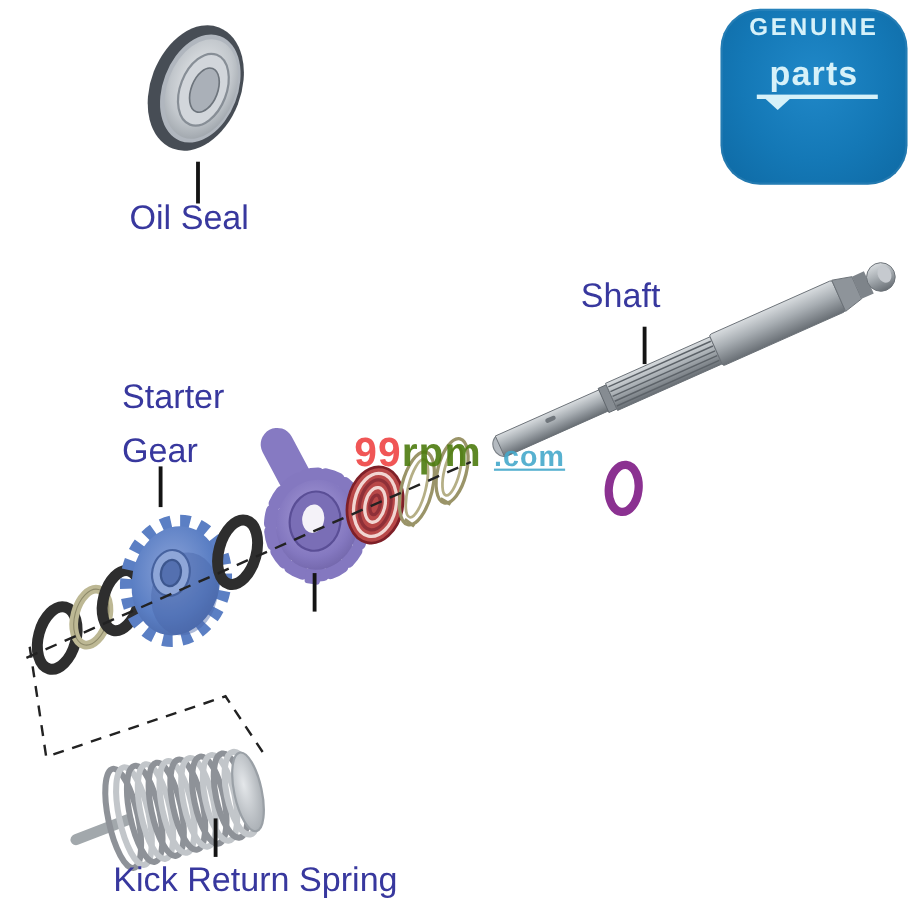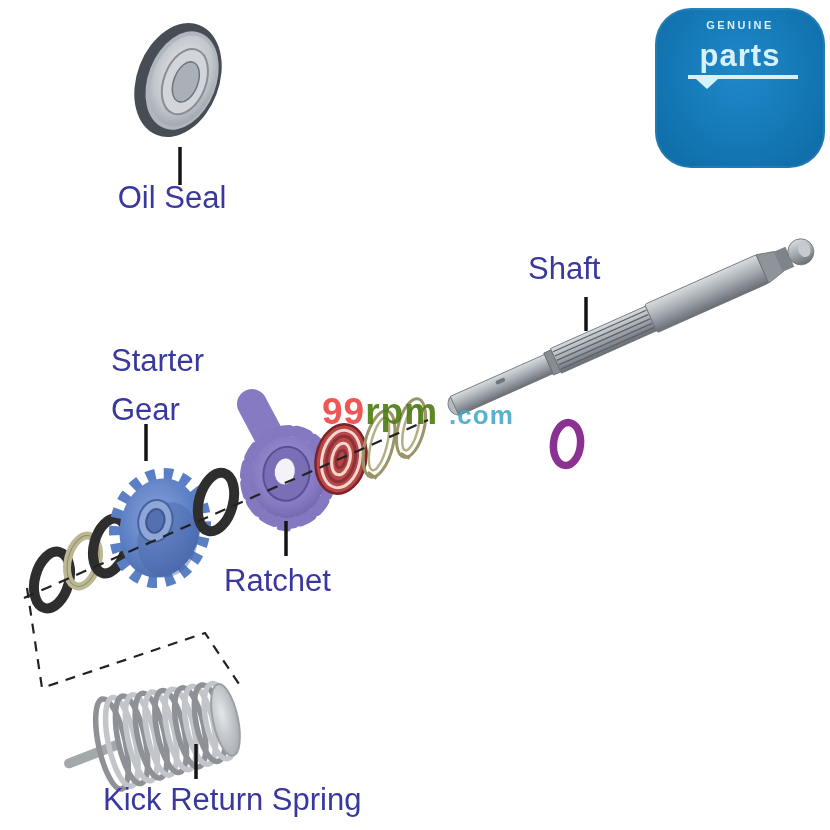--- a/index.html
+++ b/index.html
@@ -14,36 +14,36 @@
   }
   
   #logo{
     position:absolute;left:655px;top:8px;width:170px;height:160px;z-index:3;
     border-radius:36px;
     background:radial-gradient(ellipse at 50% 40%, #2088c8 0%, #1478b6 55%, #0e69a3 100%);
     box-shadow:inset 0 0 0 2px rgba(255,255,255,.08);
     color:#d6f1f9;text-align:center;
   }
   #logo .brand{padding-top:32px;font-size:27px;font-weight:bold;letter-spacing:4px;line-height:30px;}
-  #logo .genuine{margin-top:7px;font-size:11px;font-weight:bold;letter-spacing:2.5px;line-height:20px;}
-  #logo .parts{margin-top:4px;font-size:31px;font-weight:bold;letter-spacing:1px;line-height:34px;}
+  #logo .genuine{margin-top:7px;font-size:22px;font-weight:bold;letter-spacing:2.5px;line-height:20px;}
+  #logo .parts{margin-top:15px;font-size:31px;font-weight:bold;letter-spacing:1px;line-height:34px;}
   #logo .underline{position:relative;margin:2px auto 0 33px;width:110px;height:3.5px;background:#d6f1f9;}
   #logo .underline .vee{
     position:absolute;left:8px;top:3.5px;width:0;height:0;
     border-left:11px solid transparent;border-right:11px solid transparent;
     border-top:10px solid #d6f1f9;
   }
   
   #watermark{
     position:absolute;left:322px;top:391px;z-index:2;display:flex;align-items:baseline;
     font-weight:bold;opacity:.9;white-space:nowrap;
   }
   #watermark .wm1{color:#ef4444;font-size:37px;letter-spacing:1px;}
   #watermark .wm2{color:#4d7c0f;font-size:37px;letter-spacing:1px;}
-  #watermark .wm3{color:#45a9cb;font-size:26px;margin-left:11px;letter-spacing:1px;}
+  #watermark .wm3{color:#45a9cb;font-size:26px;margin-left:11px;letter-spacing:1px;text-decoration:underline;}
 </style>
 </head>
 <body>
 
 <div id="canvas">
 
   <svg id="diagram-svg" width="830" height="830" viewBox="0 0 830 830">
     <defs>
       <linearGradient id="metal" x1="0" y1="0" x2="0" y2="1">
         <stop offset="0" stop-color="#d8dcdf"></stop>
@@ -187,21 +187,20 @@
 
   <div class="part-label" style="left:110px;top:180px;width:124px;text-align:center;">Oil Seal</div>
 
   <div class="part-label" style="left:528px;top:251px;">Shaft</div>
 
   <div class="part-label" style="left:92px;top:336px;line-height:49px;margin-left:19px;">
     <div>Starter</div>
     <div>Gear</div>
   </div>
 
-  <div class="part-label" style="left:224px;top:563px;">Ratchet</div>
 
   <div class="part-label" style="left:103px;top:782px;">Kick Return Spring</div>
 
   <div id="watermark">
     <span class="wm1">99</span>
     <span class="wm2">rpm</span>
     <span class="wm3">.com</span>
   </div>
 
   <div id="logo">

